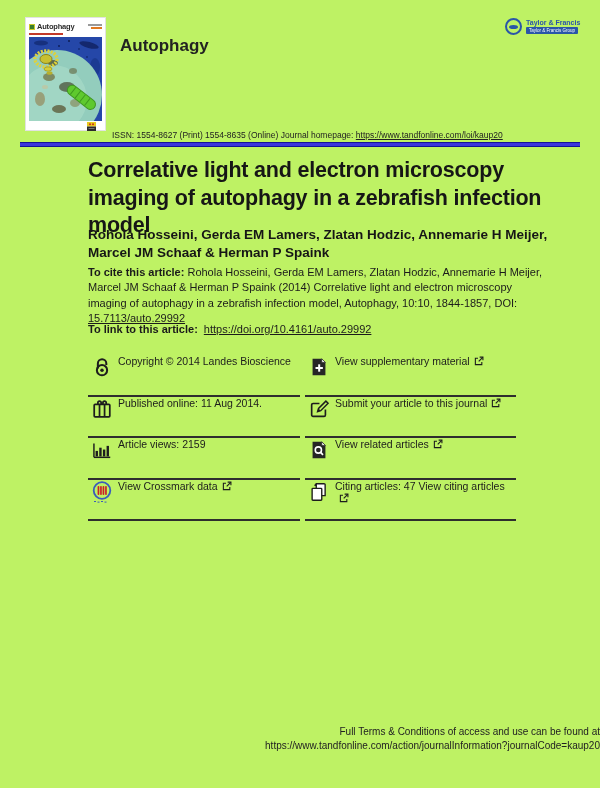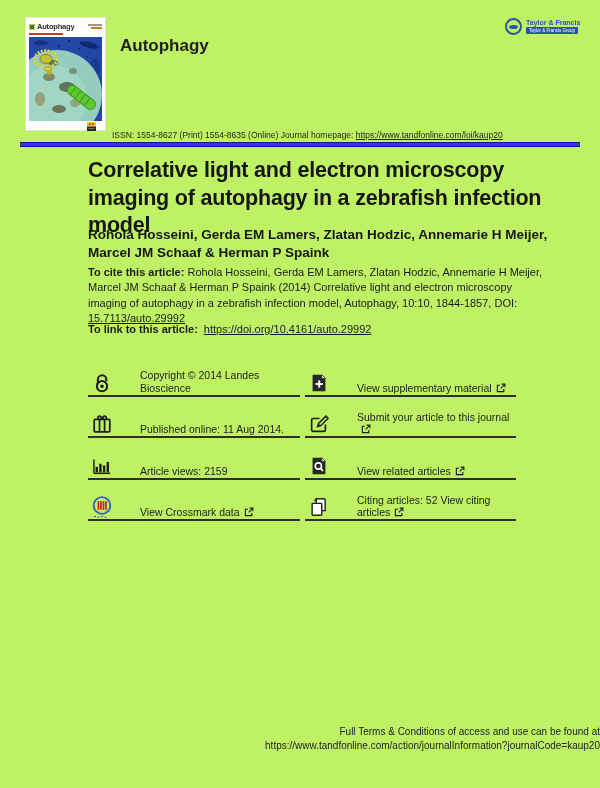--- a/index.html
+++ b/index.html
@@ -37,21 +37,21 @@
   .article-title { position:absolute; left:88px; top:157px; width:462px; font-size:21.5px; line-height:1.28; font-weight:bold; color:#161616; letter-spacing:-0.2px; }
   .authors { position:absolute; left:88px; top:226px; width:462px; font-size:13.5px; line-height:1.3; font-weight:bold; color:#161616; }
   .cite-block { position:absolute; left:88px; top:265px; width:465px; font-size:11px; line-height:1.4; color:#1b1b1b; }
   .cite-block b { font-weight:bold; }
   .cite-block a, .link-block a { color:#1b1b1b; text-decoration:underline; }
   .link-block { position:absolute; left:88px; top:323px; width:465px; font-size:11px; color:#1b1b1b; }
   .link-block a { margin-left:6px; }
 
   
   .actions { position:absolute; left:88px; top:355px; width:428px; display:grid; grid-template-columns:212px 211px; column-gap:5px; }
-  .action-cell { height:41.5px; display:flex; align-items:flex-end; gap:26px; border-bottom:2px solid #2e2e2e; padding:0 2px; }
+  .action-cell { height:41.5px; display:flex; align-items:flex-start; gap:4px; border-bottom:2px solid #2e2e2e; padding:0 2px; }
   .action-icon { width:24px; height:24px; flex:0 0 auto; display:flex; align-items:center; justify-content:center; }
   .action-label { font-size:10.5px; color:#1c1c1c; line-height:1.2; }
   .ext-icon { display:inline-block; margin-left:4px; vertical-align:-1px; }
 
   
   .footer { position:absolute; left:0; top:725px; width:600px; text-align:right; font-size:10px; line-height:1.4; color:#222; }
 </style>
 </head>
 <body>
 
@@ -268,21 +268,21 @@
     <div class="action-cell">
       <span class="action-icon">
         <svg width="22" height="24" viewBox="0 0 24 24">
             <g fill="#fff" stroke="#1d1d1d" stroke-width="1.5">
               <path d="M9 3h8.5a1.2 1.2 0 0 1 1.2 1.2V16H9z"></path>
               <path d="M9 3 C7.6 3 6.8 4 7 5.4 L9 5.4z" fill="#1d1d1d" stroke="none"></path>
               <rect x="4.5" y="8" width="10.5" height="13" rx="0.8"></rect>
             </g>
           </svg>
       </span>
-      <span class="action-label"><span>Citing articles: 52 View citing articles</span><svg class="ext-icon" width="10" height="10" viewBox="0 0 11 11">
+      <span class="action-label"><span>Citing articles: 47 View citing articles</span><svg class="ext-icon" width="10" height="10" viewBox="0 0 11 11">
             <g fill="none" stroke="#1c1c1c" stroke-width="1.2">
               <path d="M4.4 2.4H1.5v7.1h7.1V6.6"></path>
               <path d="M6.2 1.2h3.6v3.6"></path>
               <path d="M9.6 1.4 5.2 5.8"></path>
             </g>
           </svg></span>
     </div>
   </div>
 
   <div class="footer">

